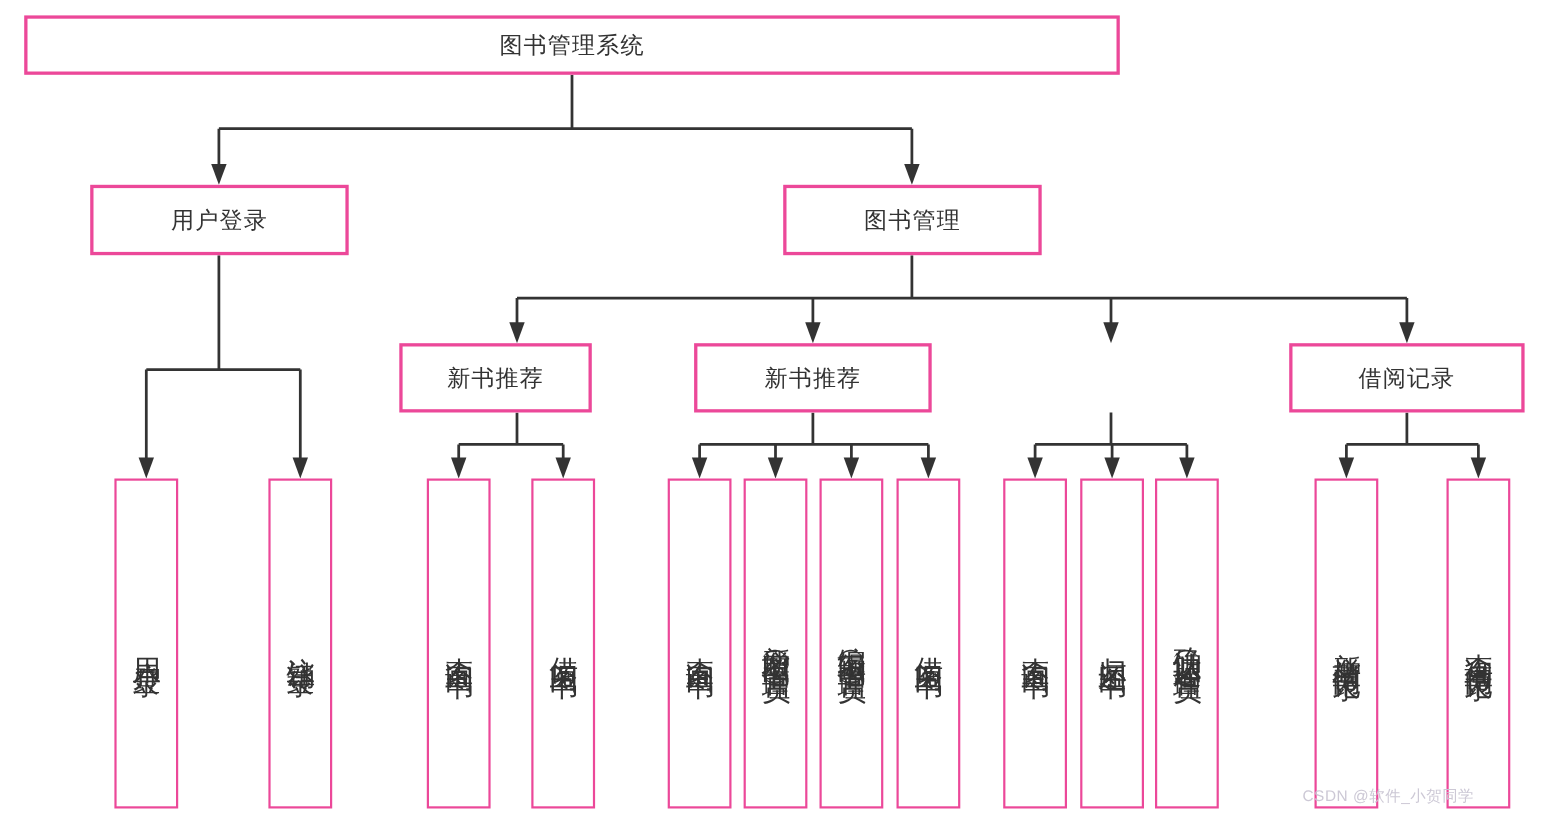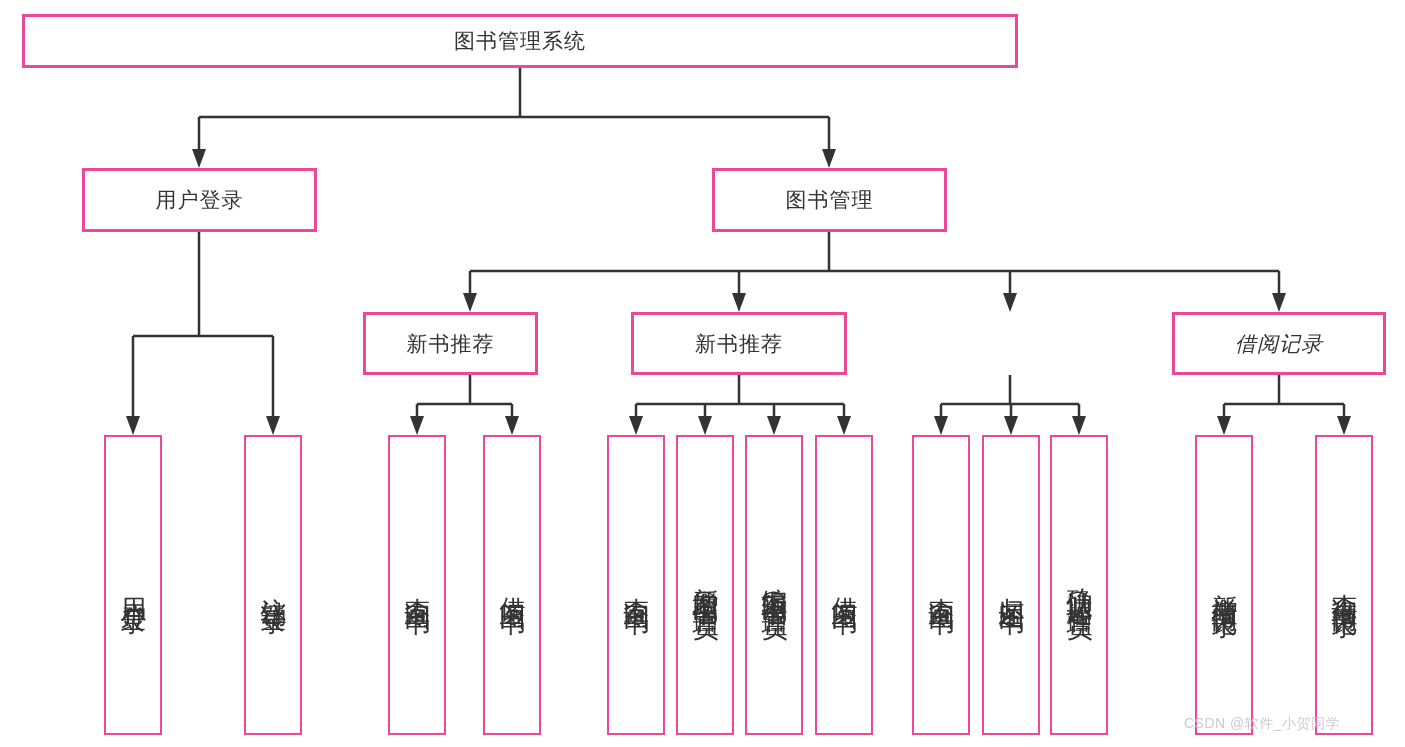--- a/index.html
+++ b/index.html
@@ -20,21 +20,21 @@
     display:flex;align-items:center;justify-content:center;
     text-align:center;
   }
   .hbox{font-size:21px;letter-spacing:1px;}
   .root{left:22px;top:14px;width:996px;height:54px;}
   .n-user-login{left:82px;top:168px;width:235px;height:64px;}
   .n-book-mgmt{left:712px;top:168px;width:235px;height:64px;text-align:center;}
   .n-l3-0{left:363px;top:312px;width:175px;height:63px;}
   .n-l3-1{left:631px;top:312px;width:216px;height:63px;}
   .n-l3-2{left:903px;top:312px;width:214px;height:63px;}
-  .n-l3-3{left:1172px;top:312px;width:214px;height:63px;font-style:italic;}
+  .n-l3-3{left:1172px;top:312px;width:214px;height:63px;}
   .leaf{
     top:435px;width:58px;height:300px;
     border-width:2.5px;
   }
   .leaf span{
     writing-mode:vertical-rl;
     text-orientation:mixed;
     font-size:26px;
     line-height:1.15;
     letter-spacing:4px;

